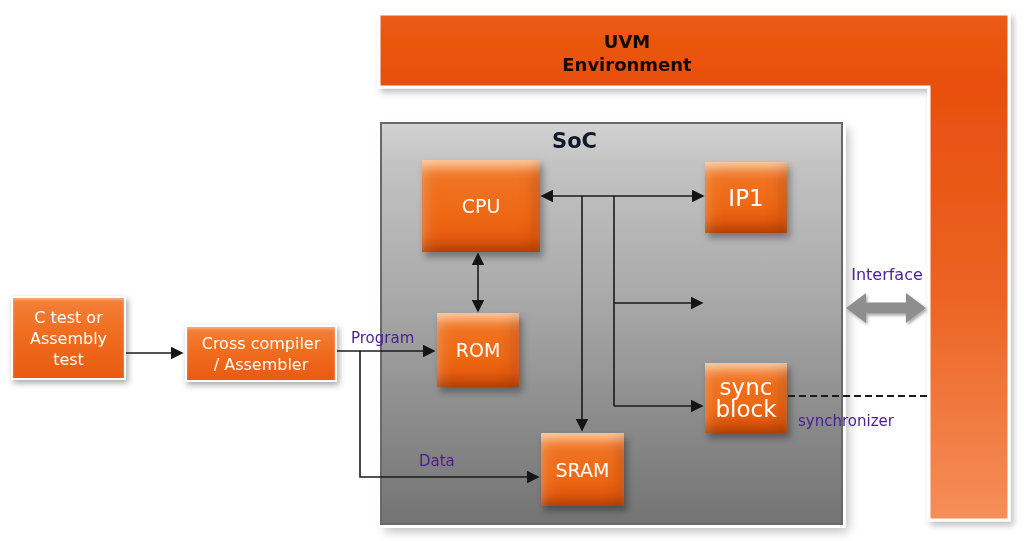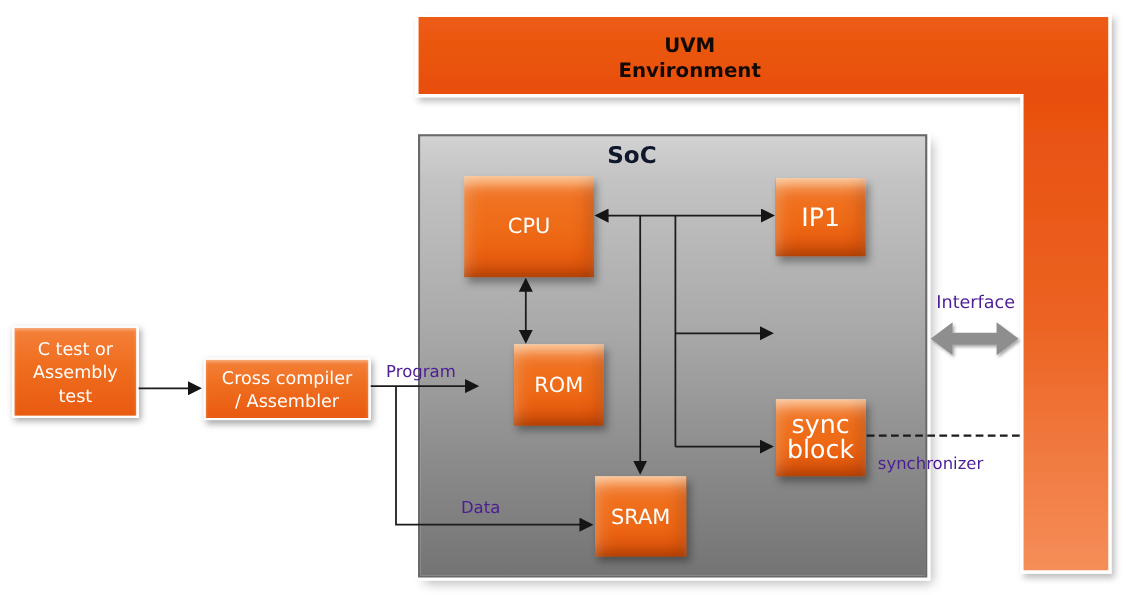--- a/index.html
+++ b/index.html
@@ -35,21 +35,21 @@
     background:linear-gradient(180deg,#f99640 0%,#f1únd7423 14%,#ee6a16 55%,#e85a0d 90%,#e05306 100%);
     background:linear-gradient(180deg,#f99640 0%,#f17423 14%,#ee6a16 55%,#e85a0d 90%,#e05306 100%);
     box-shadow:
       inset 0 14px 16px -9px rgba(255,255,255,0.65),
       inset 0 -14px 16px -9px rgba(105,35,0,0.50),
       inset 14px 0 16px -11px rgba(255,210,160,0.35),
       inset -14px 0 16px -11px rgba(120,40,0,0.35),
       3px 5px 7px rgba(0,0,0,0.35);
   }
   .blk-cpu {left:422px;top:160px;width:118px;height:92px;font-size:19px;}
-  .blk-rom {left:437px;top:313px;width:82px;height:74px;font-size:19px;margin-left:30px;}
+  .blk-rom {left:437px;top:313px;width:82px;height:74px;font-size:19px;}
   .blk-sram{left:541px;top:433px;width:83px;height:73px;font-size:19px;}
   .blk-ip1 {left:705px;top:162px;width:82px;height:71px;}
   .blk-ip2 {left:705px;top:260px;width:82px;height:72px;}
   .blk-sync{left:705px;top:363px;width:82px;height:70px;}
 
   
   .ext{
     box-sizing:border-box;display:flex;flex-direction:column;align-items:center;justify-content:center;
     text-align:center;color:#ffffff;font-size:16px;line-height:21px;
     background:linear-gradient(180deg,#f4813a 0%,#ef6d1e 45%,#e95a10 100%);

